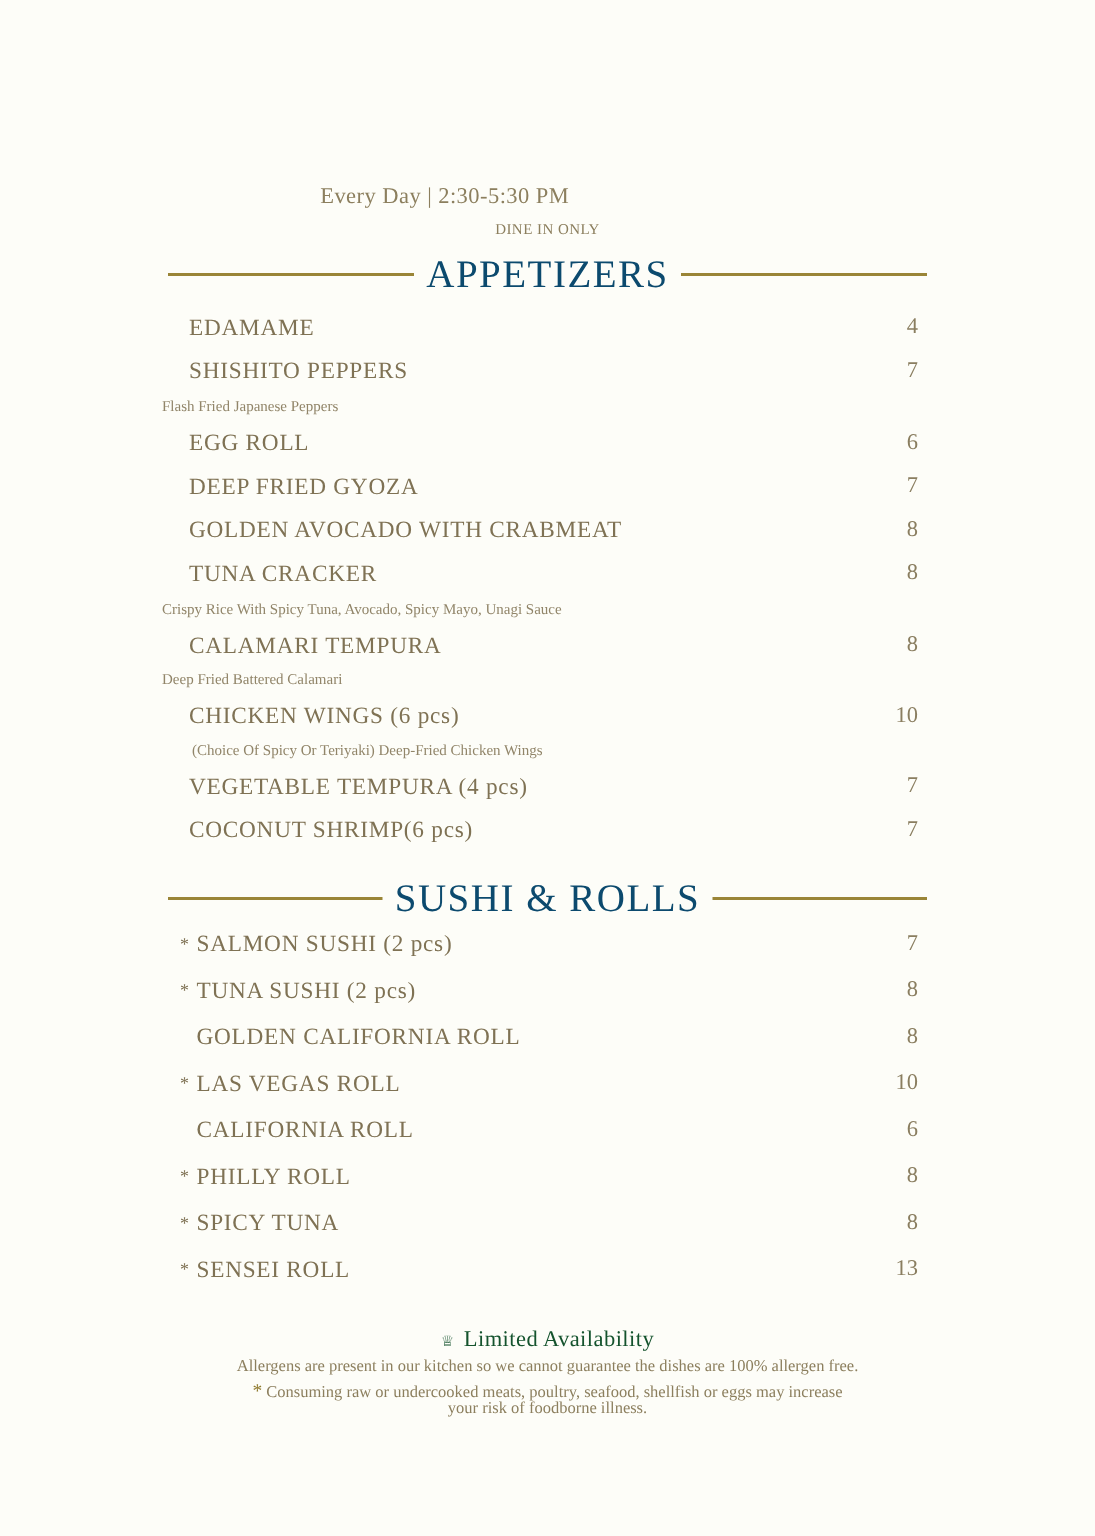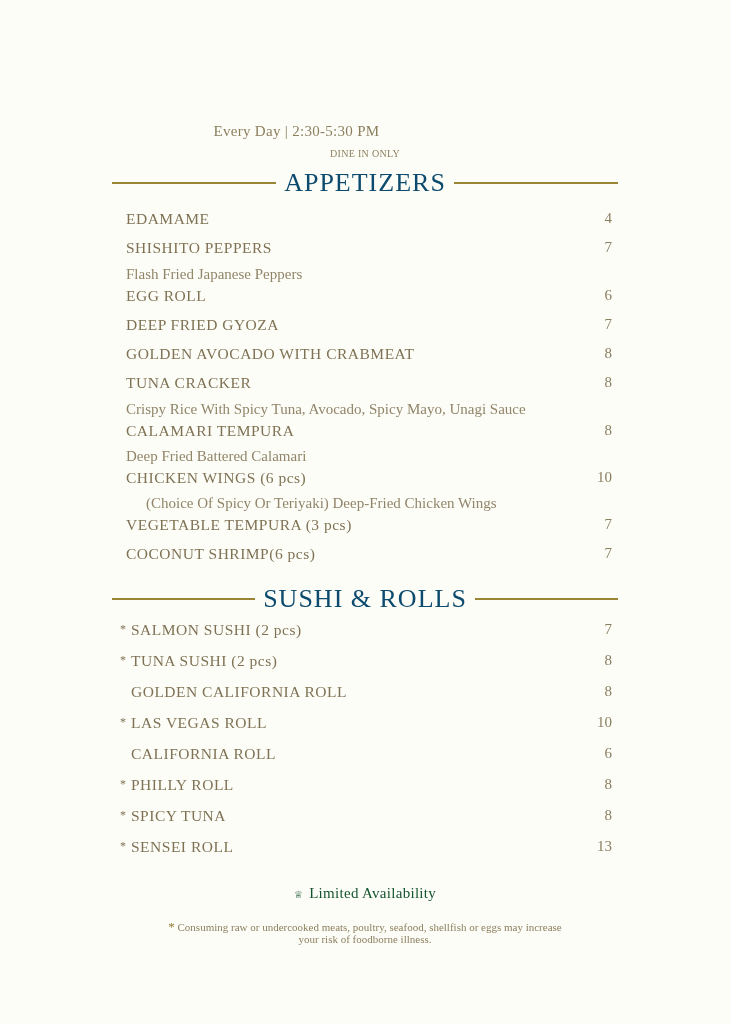--- a/index.html
+++ b/index.html
@@ -34,21 +34,21 @@
   }
   .item { position: absolute; left: 126px; width: 486px; }
   .item .name {
     font-size: 15.5px; color: #7f7254; letter-spacing: 0.5px;
     position: absolute; left: 0; top: 0; white-space: nowrap;
   }
   .item .price {
     font-size: 15px; color: #8a7e60; position: absolute; right: 0; top: 0;
   }
   .desc {
-    position: absolute; left: 126px; font-size: 15px; color: #918569; white-space: nowrap;
+    position: absolute; left: 108px; font-size: 10px; color: #918569; white-space: nowrap;
   }
   .sushi .name { left: 5px; }
   .star { position: absolute; left: -6px; top: 1px; font-size: 12px; color: #7f7254; }
   .footer-title {
     position: absolute; top: 885px; left: 0; width: 730px; text-align: center;
     font-size: 15px; color: #14532d; letter-spacing: 0.3px;
   }
   .footer-title .cap { font-size: 10px; margin-right: 6px; }
   .footer-line {
     position: absolute; left: 0; width: 730px; text-align: center;
@@ -100,21 +100,21 @@
     <span class="name">CALAMARI TEMPURA</span>
     <span class="price">8</span>
   </div>
   <div class="desc" style="top:448px;">Deep Fried Battered Calamari</div>
   <div class="item" style="top:469px;">
     <span class="name">CHICKEN WINGS (6 pcs)</span>
     <span class="price">10</span>
   </div>
   <div class="desc" style="top:495px;padding-left:20px;">(Choice Of Spicy Or Teriyaki) Deep-Fried Chicken Wings</div>
   <div class="item" style="top:516px;">
-    <span class="name">VEGETABLE TEMPURA (3 pcs)</span>
+    <span class="name">VEGETABLE TEMPURA (4 pcs)</span>
     <span class="price">7</span>
   </div>
   <div class="item" style="top:545px;">
     <span class="name">COCONUT SHRIMP(6 pcs)</span>
     <span class="price">7</span>
   </div>
 
   <div class="section-header" style="top:584px;">
     <div class="rule"></div>
     <div class="label">SUSHI &amp; ROLLS</div>
@@ -156,19 +156,20 @@
   </div>
   <div class="item sushi" style="top:838px;">
     <span class="star">*</span>
     <span class="name">SENSEI ROLL</span>
     <span class="price">13</span>
   </div>
 
   <div class="footer-title">
     <span class="cap">♕</span><span>Limited Availability</span>
   </div>
+  <div class="footer-line" style="top:905px;">Allergens are present in our kitchen so we cannot guarantee the dishes are 100% allergen free.</div>
   <div class="footer-line" style="top:919px;">
     <span class="bigstar">*</span>
     <span>Consuming raw or undercooked meats, poultry, seafood, shellfish or eggs may increase</span>
   </div>
   <div class="footer-line" style="top:933px;">your risk of  foodborne illness.</div>
 
 </div>
 
 </body></html>

